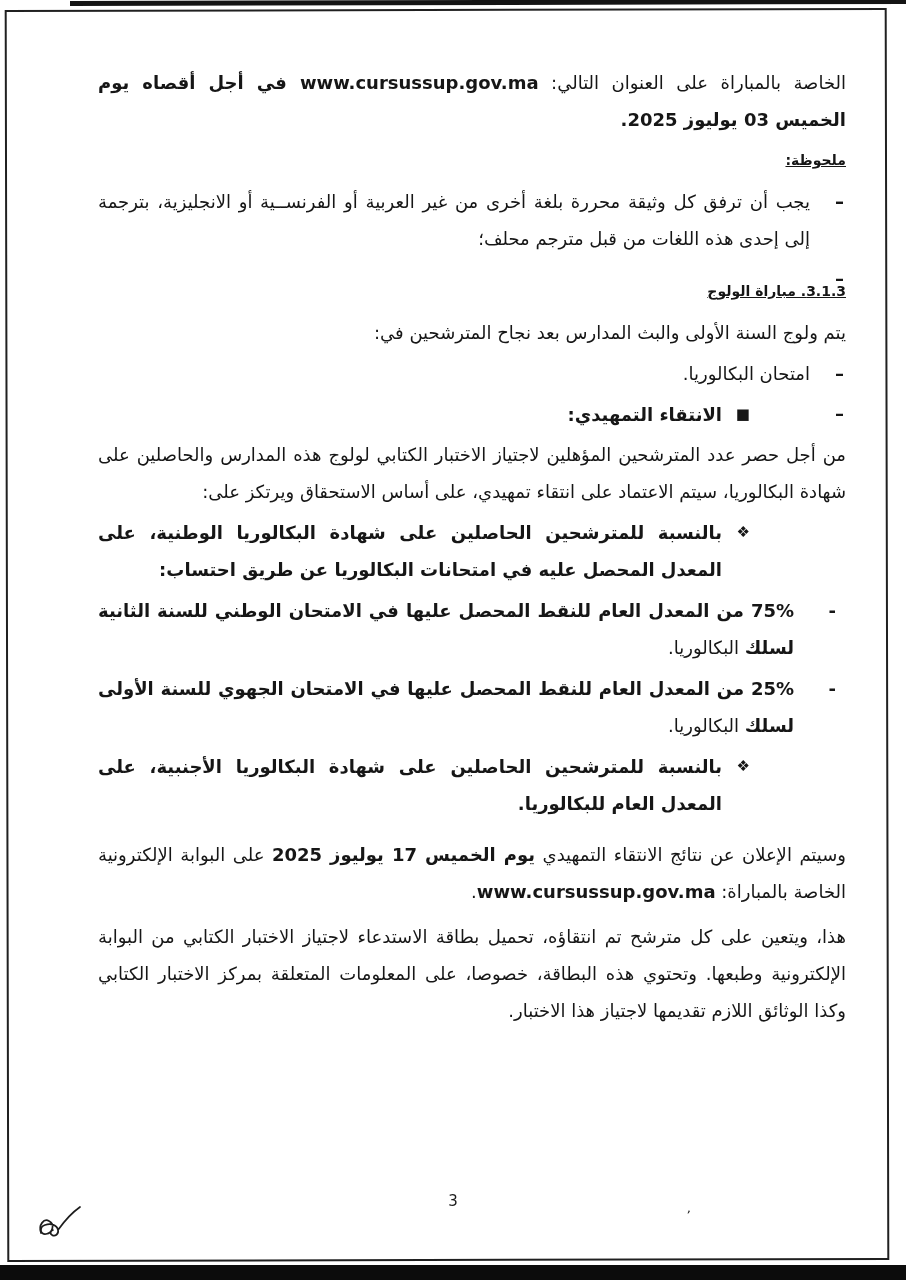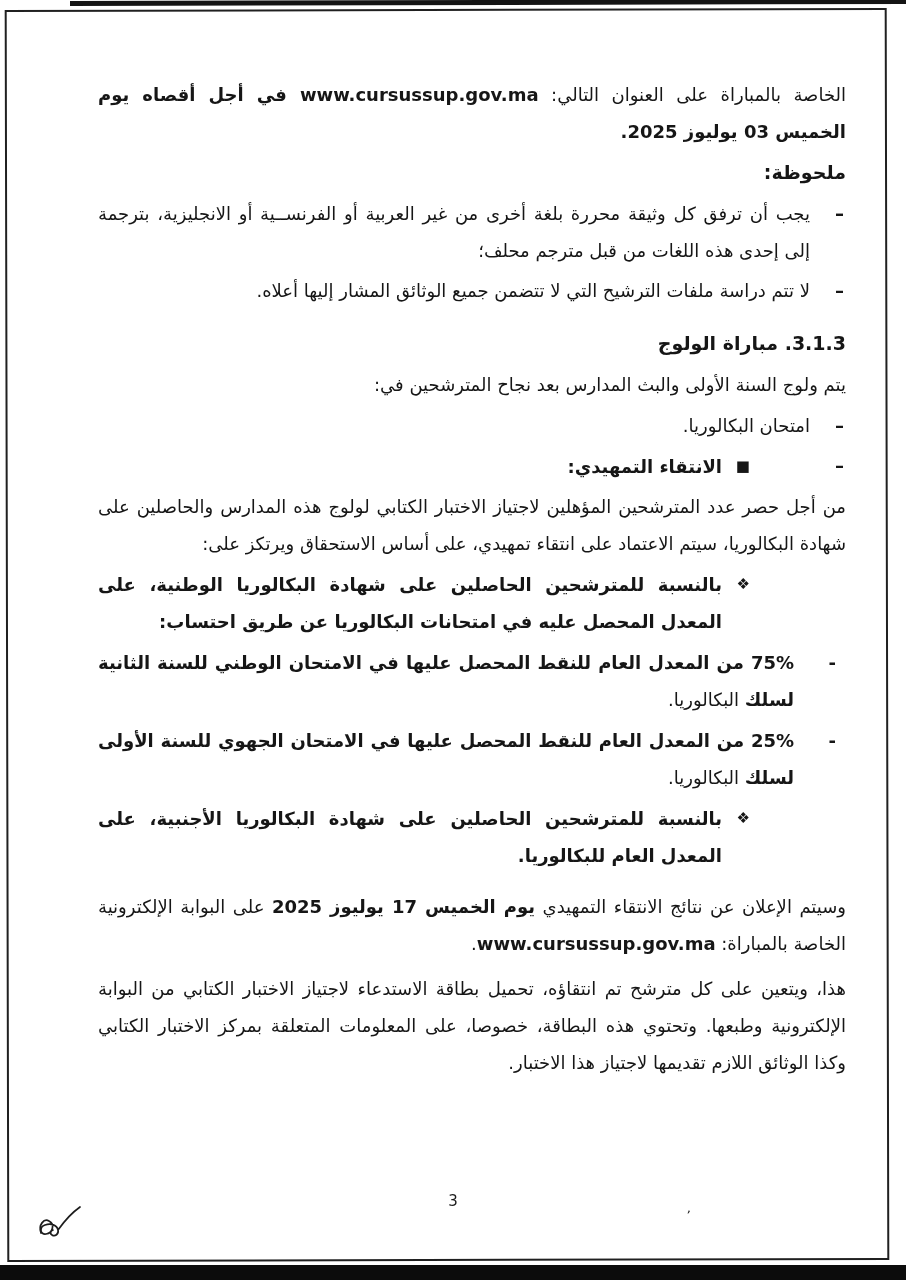--- a/index.html
+++ b/index.html
@@ -6,27 +6,27 @@
   body{
     width:906px;height:1280px;position:relative;overflow:hidden;
     background:#ffffff;
     font-family:"DejaVu Sans","Liberation Sans",sans-serif;
     color:#161616;
   }
   .scan-top{position:absolute;top:0;left:70px;right:0;height:5px;background:#141414;transform:rotate(-0.15deg);}
   .scan-bottom{position:absolute;bottom:0;left:0;width:100%;height:15px;background:#0c0c0c;}
   .frame{position:absolute;left:6px;top:9px;width:882px;height:1252px;border:2px solid #202020;transform:rotate(-0.12deg);box-sizing:border-box;}
   .content{
-    position:absolute;top:76px;right:60px;width:748px;
+    position:absolute;top:64px;right:60px;width:748px;
     direction:rtl;text-align:justify;
     font-size:18px;line-height:37px;
   }
   .blk{margin:0 0 4px 0;}
   .bold{font-weight:bold;}
-  .h-underline{font-weight:bold;font-size:19px;text-align:right;}
+  .h-underline{font-weight:bold;text-decoration:underline;font-size:14px;text-align:right;}
   .h-note{margin:0 0 4px 0;}
   .h-sec{margin:16px 0 4px 0;}
   
   .ditem{position:relative;padding-right:36px;margin:0 0 3px 0;}
   .ditem .bullet{position:absolute;right:2px;top:0;font-weight:bold;}
   
   .ind{position:relative;margin:4px 96px 3px 0;padding-right:28px;}
   .ind .bullet{position:absolute;right:0;top:0;font-size:15px;}
   
   .pct{position:relative;padding-right:52px;margin:4px 0 3px 0;}
@@ -49,21 +49,20 @@
 
   <div class="ditem">
     <span class="bullet">–</span>
   </div>
   <div class="ditem">
     <span class="bullet">–</span>
     <span>يجب أن ترفق كل وثيقة محررة بلغة أخرى من غير العربية أو الفرنســية أو الانجليزية، بترجمة إلى إحدى هذه اللغات من قبل مترجم محلف؛</span>
   </div>
   <div class="ditem">
     <span class="bullet">–</span>
-    <span>لا تتم دراسة ملفات الترشيح التي لا تتضمن جميع الوثائق المشار إليها أعلاه.</span>
   </div>
 
   <p class="blk h-underline h-sec">3.1.3. مباراة الولوج</p>
 
   <p class="blk">يتم ولوج السنة الأولى والبث المدارس بعد نجاح المترشحين في:</p>
 
   <div class="ditem">
     <span class="bullet">–</span>
     <span>امتحان البكالوريا.</span>
   </div>

